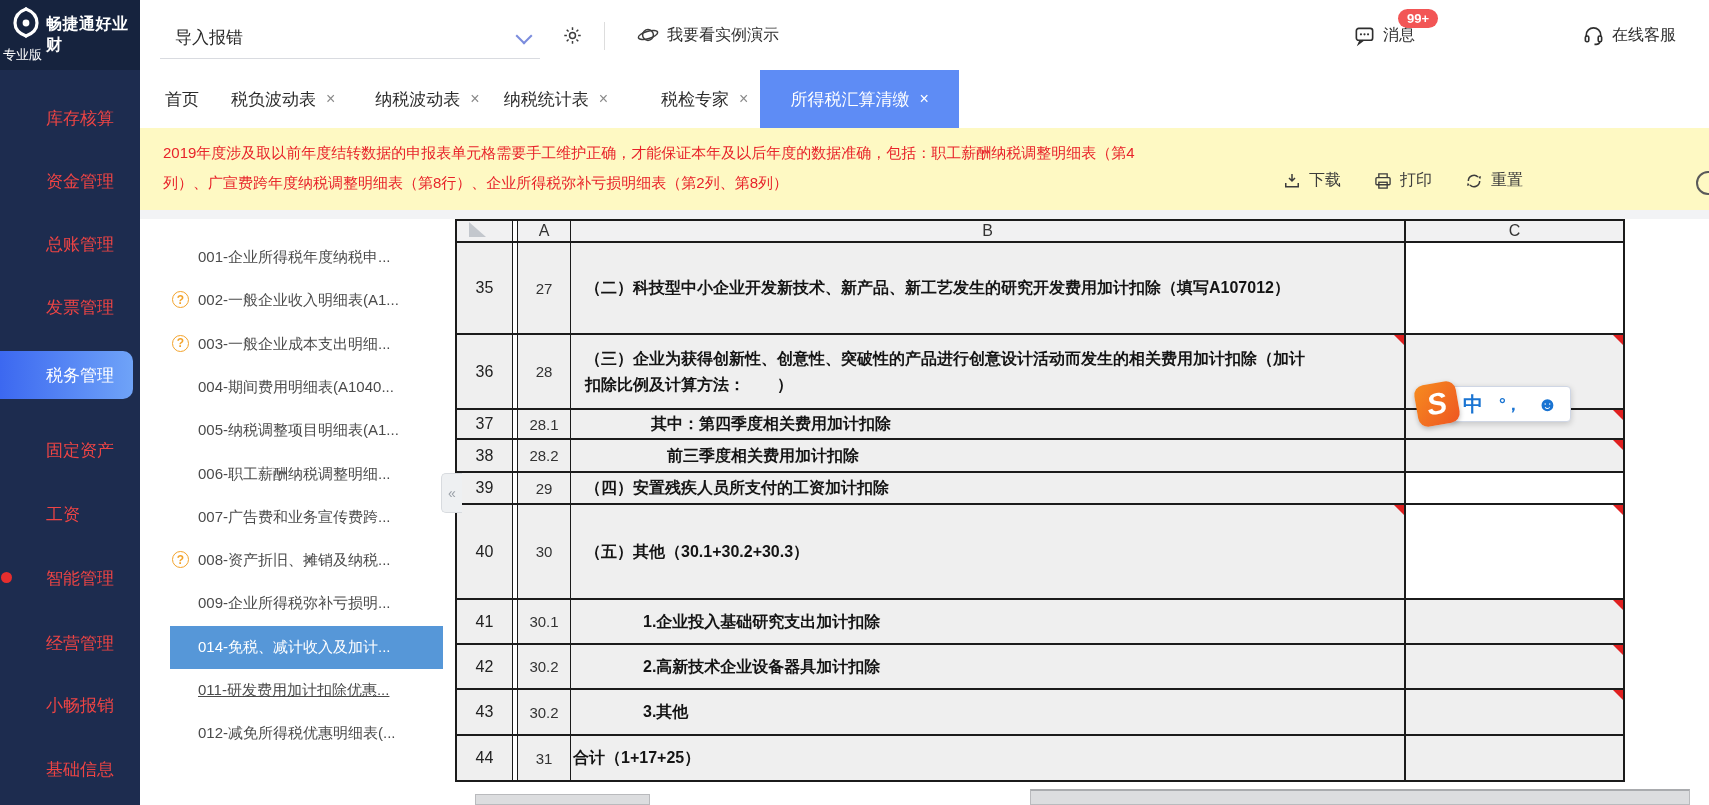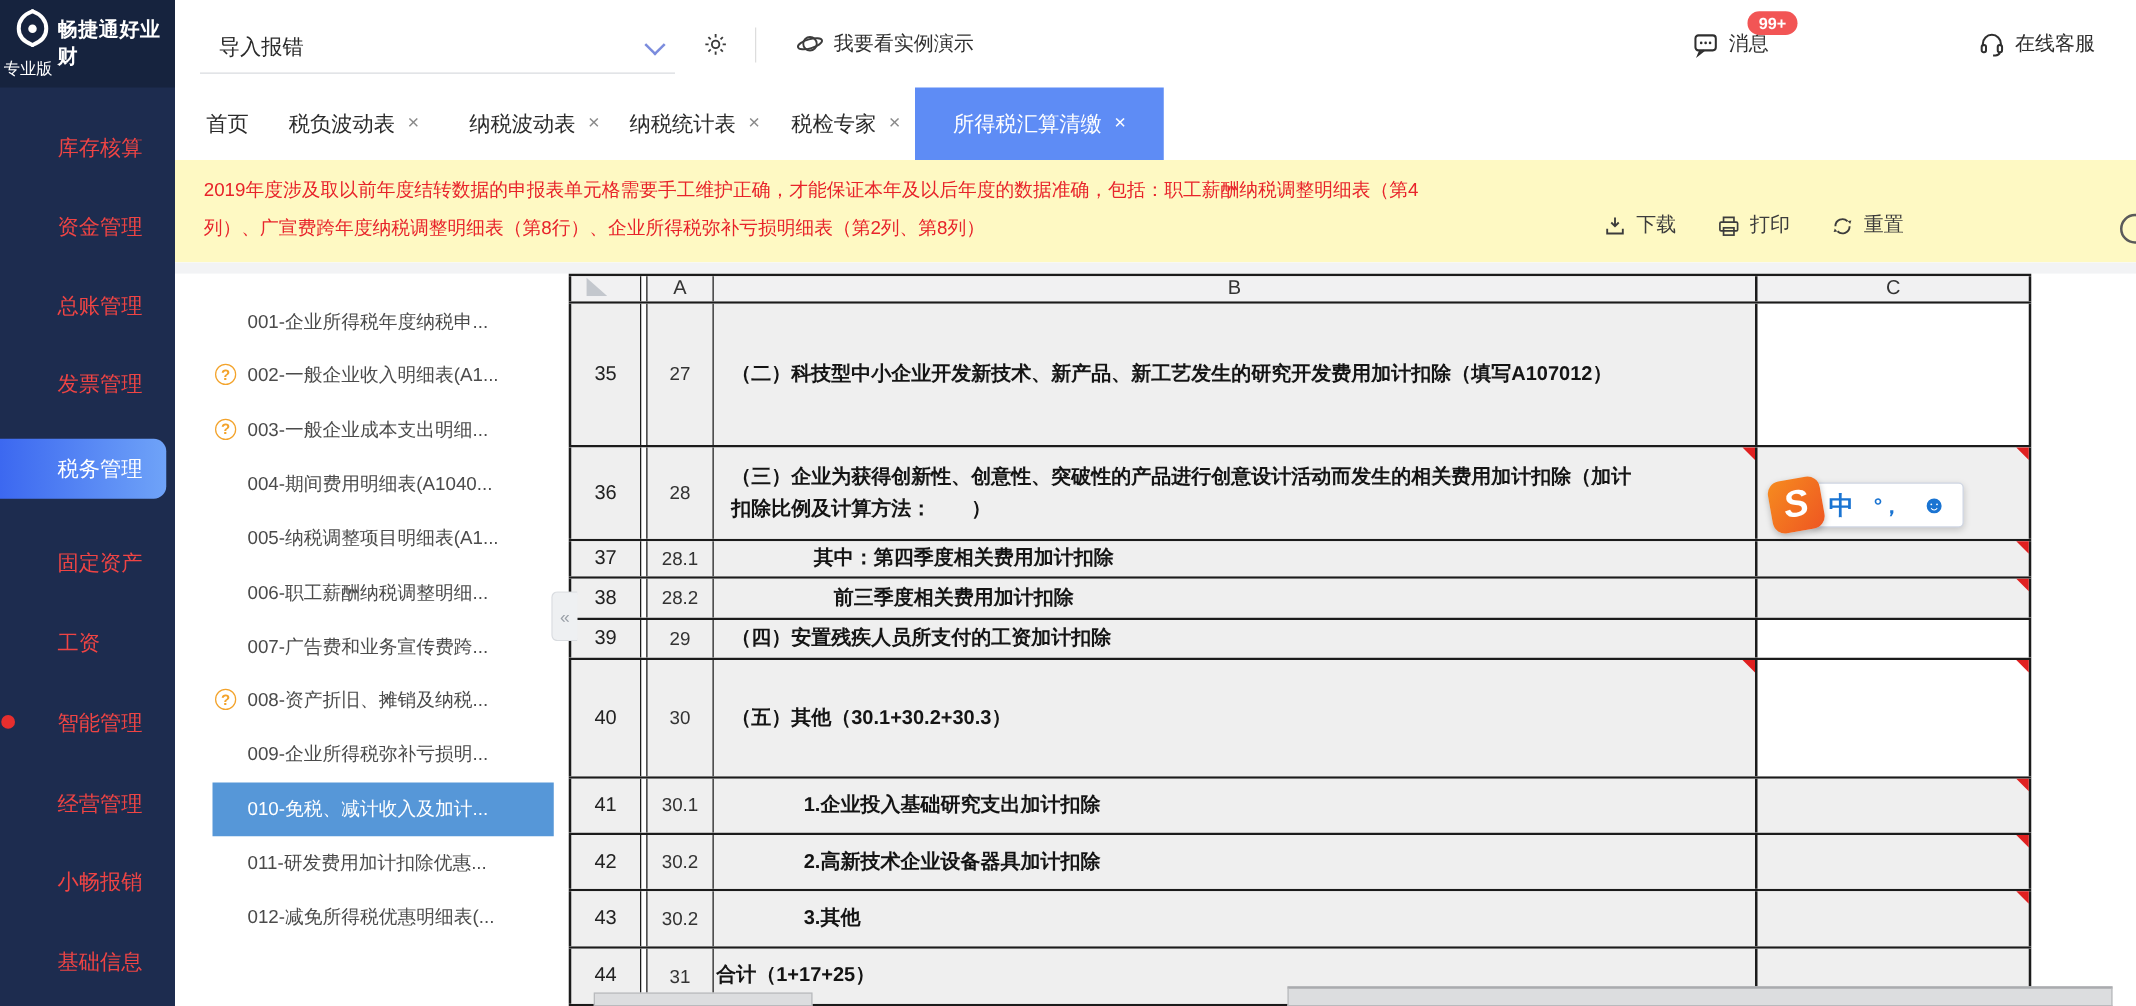--- a/index.html
+++ b/index.html
@@ -190,21 +190,21 @@
         <span class="close">×</span>
       </div>
       <div class="tab" style="margin-left: 40px;">
         <span>纳税波动表</span>
         <span class="close">×</span>
       </div>
       <div class="tab" style="margin-left: 24px;">
         <span>纳税统计表</span>
         <span class="close">×</span>
       </div>
-      <div class="tab" style="margin-left: 25px;">
+      <div class="tab" style="margin-left: 53px;">
         <span>税检专家</span>
         <span class="close">×</span>
       </div>
       <div class="tab active" style="margin-left: 12px;">
         <span>所得税汇算清缴</span>
         <span class="close">×</span>
       </div>
     </div>
 
   <div class="notice">
@@ -273,42 +273,42 @@
           <span>007-广告费和业务宣传费跨...</span>
         </div>
         <div class="rl-item" style="top: 320.1px;">
           <span class="help-ic">?</span>
           <span>008-资产折旧、摊销及纳税...</span>
         </div>
         <div class="rl-item" style="top: 363.4px;">
           <span>009-企业所得税弥补亏损明...</span>
         </div>
         <div class="rl-item selected" style="top: 406.7px;">
-          <span>010-免税、减计收入及加计...</span>
-        </div>
-        <div class="rl-item" style="top: 450px;">
+          <span>014-免税、减计收入及加计...</span>
+        </div>
+        <div class="rl-item" style="top: 450px; text-decoration: underline;">
           <span>011-研发费用加计扣除优惠...</span>
         </div>
         <div class="rl-item" style="top: 493.3px;">
           <span>012-减免所得税优惠明细表(...</span>
         </div>
       </div>
     <div class="collapse-handle">«</div>
     <div class="sheet">
       <div id="grid">
           <div class="trow thead" style="height: 24px;">
             <div class="cell c-num">
               <span class="corner-tri"></span>
             </div>
             <div class="c-gut"></div>
             <div class="cell c-a">A</div>
             <div class="cell c-b" style="justify-content: center;">B</div>
             <div class="cell c-c" style="justify-content: center;">C</div>
           </div>
-          <div class="trow" style="height: 115px;">
+          <div class="trow" style="height: 92px;">
             <div class="cell c-num g">35</div>
             <div class="c-gut"></div>
             <div class="cell c-a g">27</div>
             <div class="cell c-b g" style="padding-left: 14px;">
               <div class="b-wrap">（二）科技型中小企业开发新技术、新产品、新工艺发生的研究开发费用加计扣除（填写A107012）</div>
             </div>
             <div class="cell c-c w"></div>
           </div>
           <div class="trow" style="height: 75px;">
             <div class="cell c-num g">36</div>

